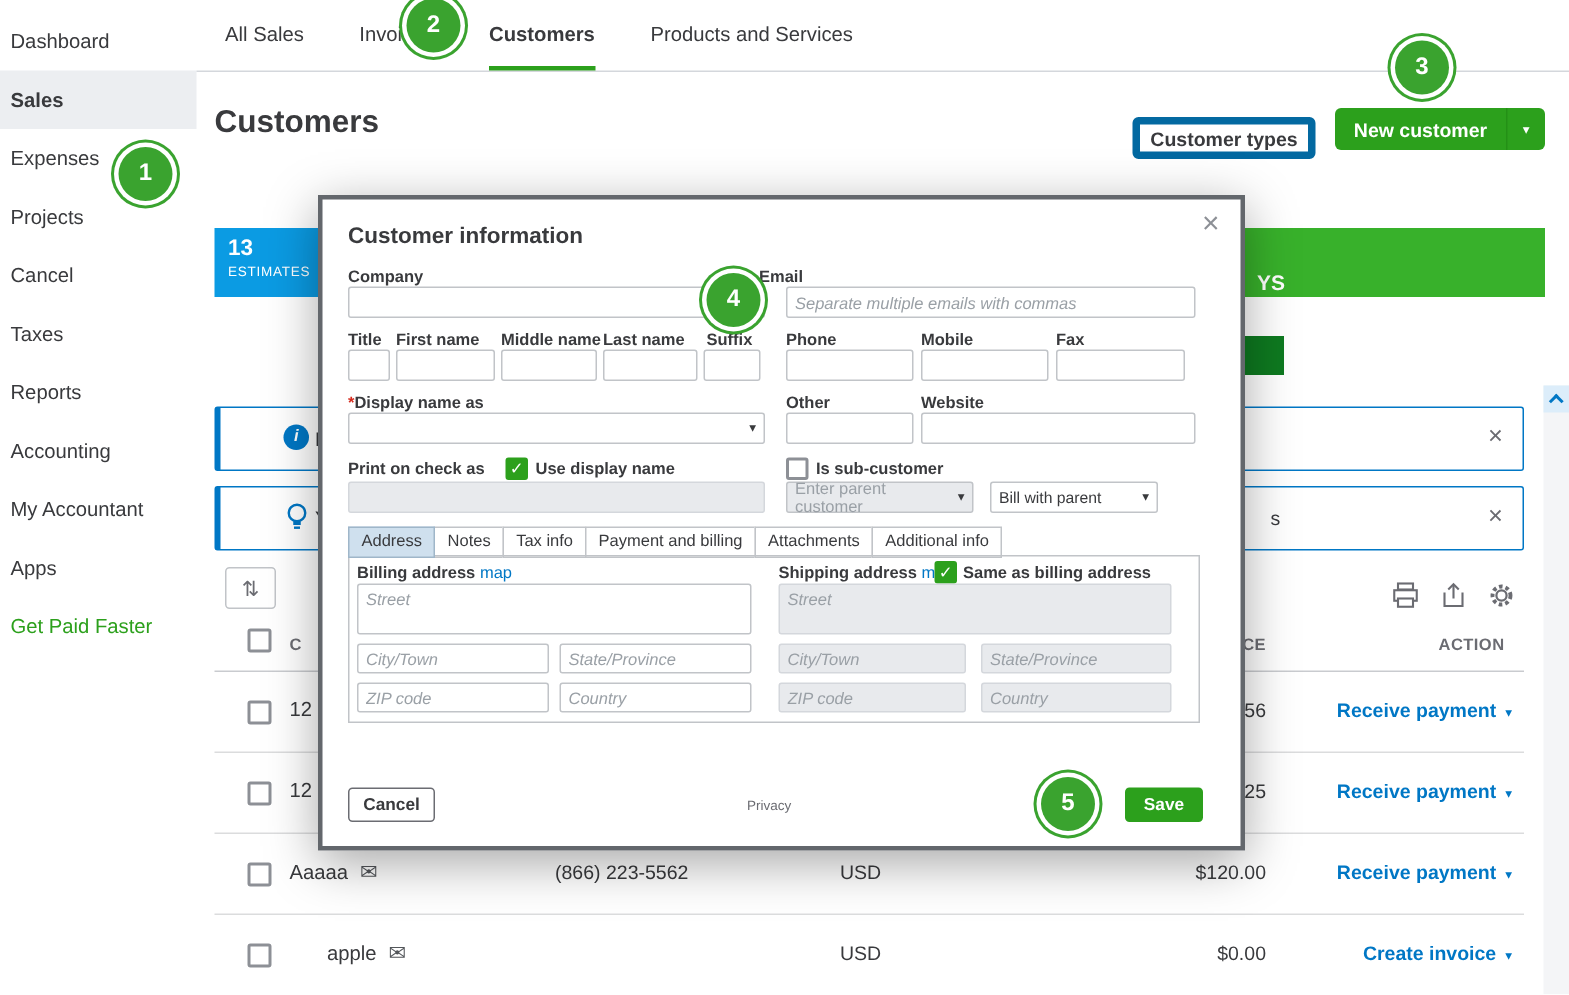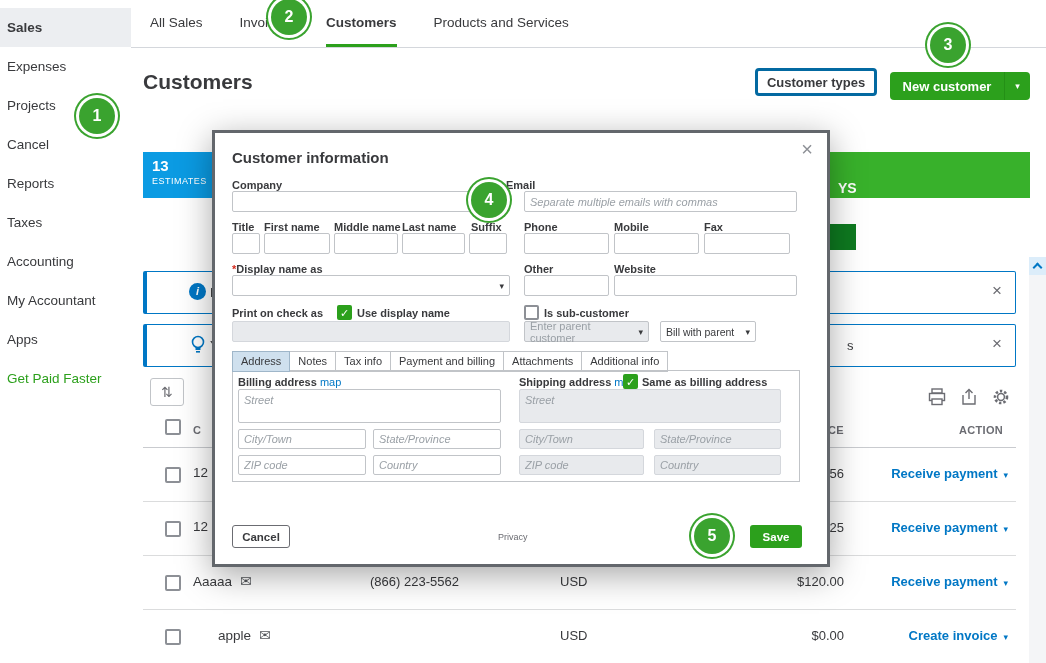--- a/index.html
+++ b/index.html
@@ -17,22 +17,22 @@
   .side-item.accent { color: #2ca01c; }
 
   
   #tabbar { position: absolute; left: 131px; top: 0; width: 915px; height: 48px;
     border-bottom: 1px solid #d4d7dc; display: flex; padding-left: 19px; gap: 37px; }
   .tab { font-size: 13.5px; display: flex; align-items: center; border-bottom: 3px solid transparent; cursor: pointer; }
   .tab.active { font-weight: 700; border-bottom-color: #2ca01c; }
 
   
   #page-title { left: 143px; top: 70px; font-size: 21px; font-weight: 700; }
-  .btn-outline { left: 755px; top: 68px; width: 122px; height: 28px; background: #fff;
-    border: 3px solid #0369a1; border-radius: 4px; font-size: 13px; font-weight: 600;
+  .btn-outline { left: 755px; top: 78px; width: 122px; height: 28px; background: #fff;
+    border: 5px solid #0369a1; border-radius: 4px; font-size: 13px; font-weight: 600;
     display: flex; align-items: center; justify-content: center; cursor: pointer; }
   .btn-green { left: 890px; top: 72px; width: 140px; height: 28px; background: #2ca01c; color: #fff;
     border-radius: 4px; font-size: 13px; font-weight: 600; display: flex; cursor: pointer; }
   .btn-green .nc-label { flex: 1; display: flex; align-items: center; justify-content: center; }
   .btn-green .nc-caret { width: 26px; border-left: 1px solid #249016; display: flex; align-items: center; justify-content: center; font-size: 9px; }
 
   
   #tile-blue { left: 143px; top: 152px; width: 347px; height: 46px; background: #0b9be3; color: #fff; }
   #tile-blue .tile-num { position: absolute; left: 9px; top: 5px; font-size: 15px; font-weight: 700; }
   #tile-blue .tile-cap { position: absolute; left: 9px; top: 24px; font-size: 9px; letter-spacing: .5px; }
@@ -113,26 +113,27 @@
   .badge { position: absolute; width: 36px; height: 36px; border-radius: 50%; background: #3aa32f; color: #fff;
     font-size: 16px; font-weight: 700; display: flex; align-items: center; justify-content: center;
     box-shadow: 0 0 0 3px #fff, 0 0 0 5px #3aa32f; z-index: 200; }
 </style>
 </head>
 <body>
 
 <div id="app">
 
   <nav id="sidebar">
+    <div class="side-item">Dashboard</div>
     <div class="side-item active">Sales</div>
     <div class="side-item">Expenses</div>
     <div class="side-item">Projects</div>
     <div class="side-item">Cancel</div>
+    <div class="side-item">Taxes</div>
     <div class="side-item">Reports</div>
-    <div class="side-item">Taxes</div>
     <div class="side-item">Accounting</div>
     <div class="side-item">My Accountant</div>
     <div class="side-item">Apps</div>
     <div class="side-item accent">Get Paid Faster</div>
   </nav>
 
   <div id="tabbar">
     <div class="tab">All Sales</div>
     <div class="tab">Invoices</div>
     <div class="tab active">Customers</div>
@@ -288,21 +289,21 @@
     <span class="flb" style="left:17px;top:174px;">Print on check as</span>
     <span class="ckb checked" style="left:122px;top:172px;">✓</span>
     <span class="cklb" style="left:142px;top:174px;">Use display name</span>
     <span class="ckb" style="left:309px;top:172px;"></span>
     <span class="cklb" style="left:329px;top:174px;">Is sub-customer</span>
     <input class="inp" style="left: 17px; top: 188px; width: 278px;" disabled="">
     <div class="sel disabled" style="left:309px;top:188px;width:125px;">
       <span>Enter parent customer</span>
       <span class="s-caret">▾</span>
     </div>
-    <div class="sel" style="left:445px;top:188px;width:96px;font-size:10.5px;">
+    <div class="sel" style="left:445px;top:188px;width:112px;font-size:10.5px;">
       <span>Bill with parent</span>
       <span class="s-caret">▾</span>
     </div>
 
     <div id="m-tabs">
       <div class="m-tab active">Address</div>
       <div class="m-tab">Notes</div>
       <div class="m-tab">Tax info</div>
       <div class="m-tab">Payment and billing</div>
       <div class="m-tab">Attachments</div>

